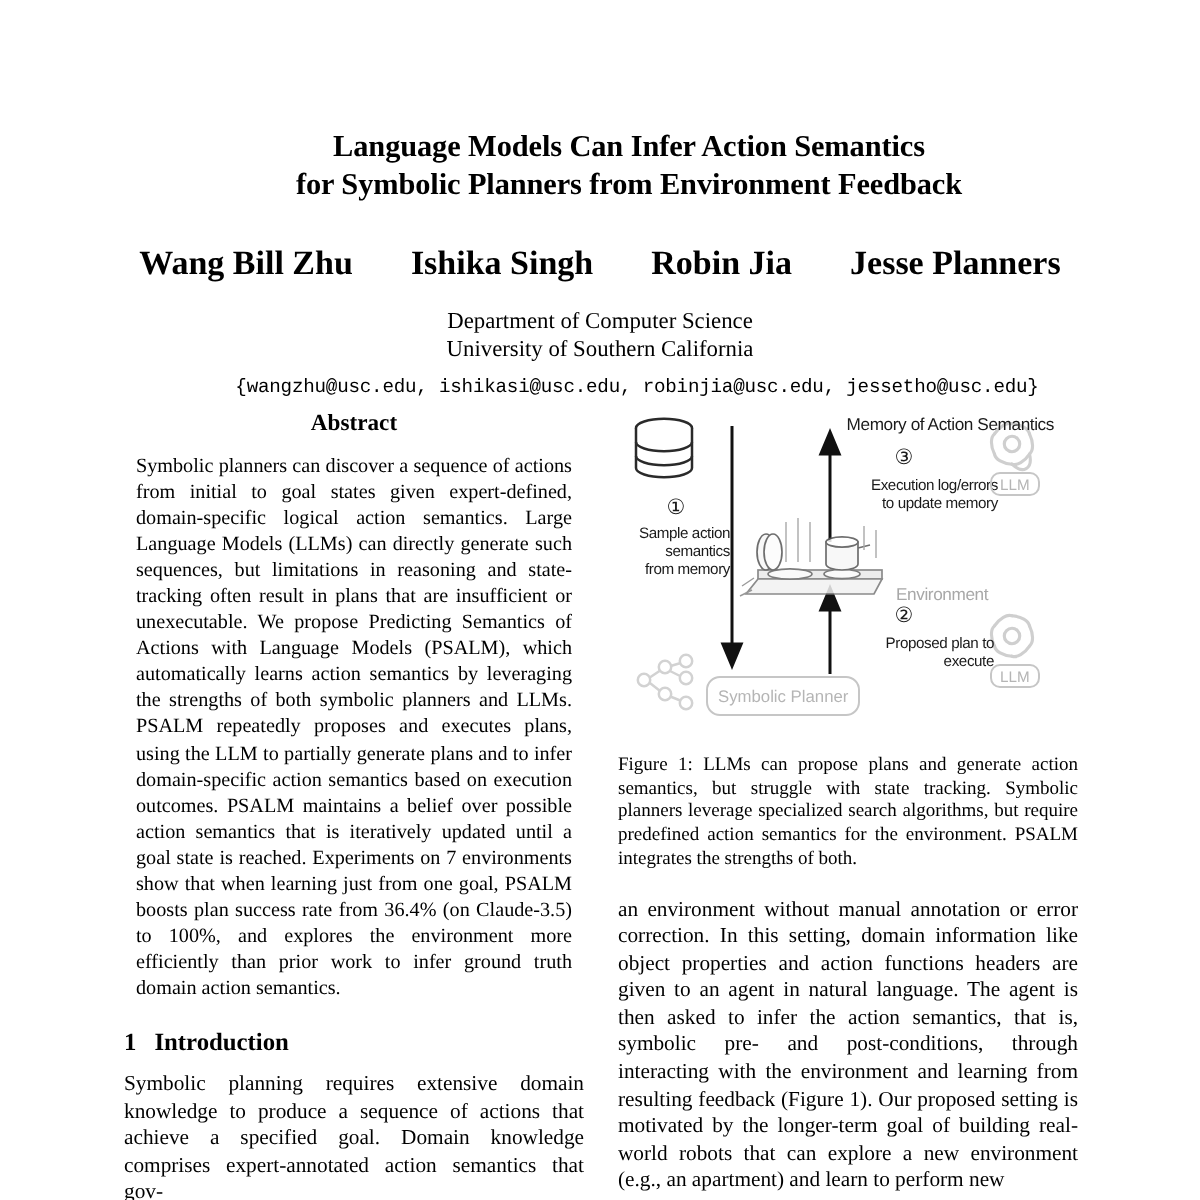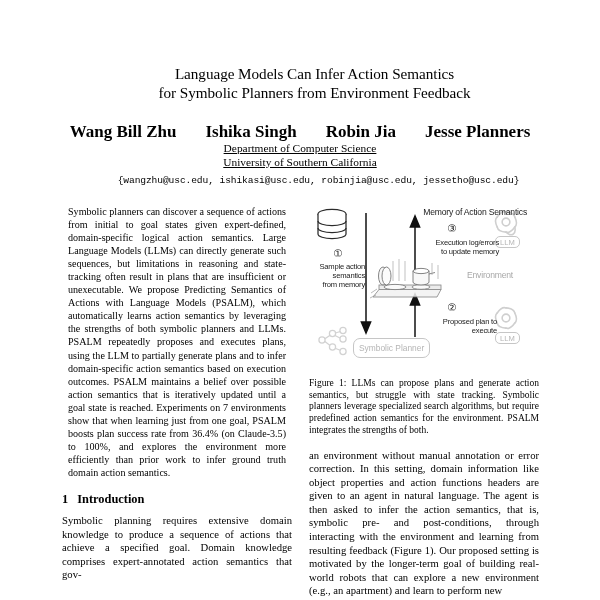--- a/index.html
+++ b/index.html
@@ -24,42 +24,41 @@
     overflow: hidden;
   }
 
   
   .title-block {
     padding-top: 64px;
     text-align: center;
   }
   .paper-title {
     font-family: "Liberation Serif", serif;
-    font-weight: normal;
+    font-weight: bold;
     font-size: 15.2px;
     line-height: 19px;
     letter-spacing: -0.05px;
     padding-left: 29px;
   }
   .paper-title .tline { display: block; }
 
   .authors {
     margin-top: 22px;
     display: flex;
     justify-content: center;
     gap: 29px;
     font-weight: bold;
     font-size: 17px;
     line-height: 15px;
   }
   .affil {
-    margin-top: 3px;
+    margin-top: 16px;
     font-size: 11.4px;
     line-height: 13.6px;
-    text-decoration: underline;
   }
   .affil .aline { display: block; }
   .emails {
     margin-top: 5px;
     font-family: "Liberation Mono", monospace;
     font-size: 9.6px;
     line-height: 13px;
     letter-spacing: -0.1px;
     padding-left: 37px;
   }
@@ -195,20 +194,21 @@
       <span class="aline">Department of Computer Science</span>
       <span class="aline">University of Southern California</span>
     </div>
 
     <div class="emails">{wangzhu@usc.edu, ishikasi@usc.edu, robinjia@usc.edu, jessetho@usc.edu}</div>
   </div>
 
   <div class="columns">
 
     <div class="col">
+      <div class="abstract-head">Abstract</div>
       <div class="abstract-body">Symbolic planners can discover a sequence of actions from initial to goal states given expert-defined, domain-specific logical action semantics. Large Language Models (LLMs) can directly generate such sequences, but limitations in reasoning and state-tracking often result in plans that are insufficient or unexecutable. We propose Predicting Semantics of Actions with Language Models (PSALM), which automatically learns action semantics by leveraging the strengths of both symbolic planners and LLMs. PSALM repeatedly proposes and executes plans, using the LLM to partially generate plans and to infer domain-specific action semantics based on execution outcomes. PSALM maintains a belief over possible action semantics that is iteratively updated until a goal state is reached. Experiments on 7 environments show that when learning just from one goal, PSALM boosts plan success rate from 36.4% (on Claude-3.5) to 100%, and explores the environment more efficiently than prior work to infer ground truth domain action semantics.</div>
 
       <div class="section-head">
         <span>1</span>
         <span>Introduction</span>
       </div>
 
       <div class="body-text">
         <p>Symbolic planning requires extensive domain knowledge to produce a sequence of actions that achieve a specified goal. Domain knowledge comprises expert-annotated action semantics that gov-</p>
       </div>
@@ -308,21 +308,21 @@
         <div class="fig-label" style="left:0px; top:75px; width:56px;">from memory</div>
 
         <div class="circnum" style="left:118px; top:17px; width:50px;">③</div>
         <div class="fig-label" style="left:112px; top:33px; width:78px;">Execution log/errors</div>
         <div class="fig-label" style="left:112px; top:42px; width:78px;">to update memory</div>
 
         <div class="circnum" style="left:118px; top:96px; width:50px;">②</div>
         <div class="fig-label" style="left:112px; top:112px; width:76px;">Proposed plan to</div>
         <div class="fig-label" style="left:112px; top:121px; width:76px;">execute</div>
 
-        <div class="fig-label gray" style="left:139px; top:66px; width:78px; text-align:left;margin-left:19px;">Environment</div>
+        <div class="fig-label gray" style="left:139px; top:88px; width:78px; text-align:left;">Environment</div>
 
         <div class="pill" style="left:44px; top:133px;">Symbolic Planner</div>
 
         <div class="pill small" style="left:186px; top:31px;">LLM</div>
         <div class="pill small" style="left:186px; top:127px;">LLM</div>
       </div>
 
       <div class="fig-caption">Figure 1: LLMs can propose plans and generate action semantics, but struggle with state tracking. Symbolic planners leverage specialized search algorithms, but require predefined action semantics for the environment. PSALM integrates the strengths of both.</div>
 
       <div class="caption-gap"></div>

